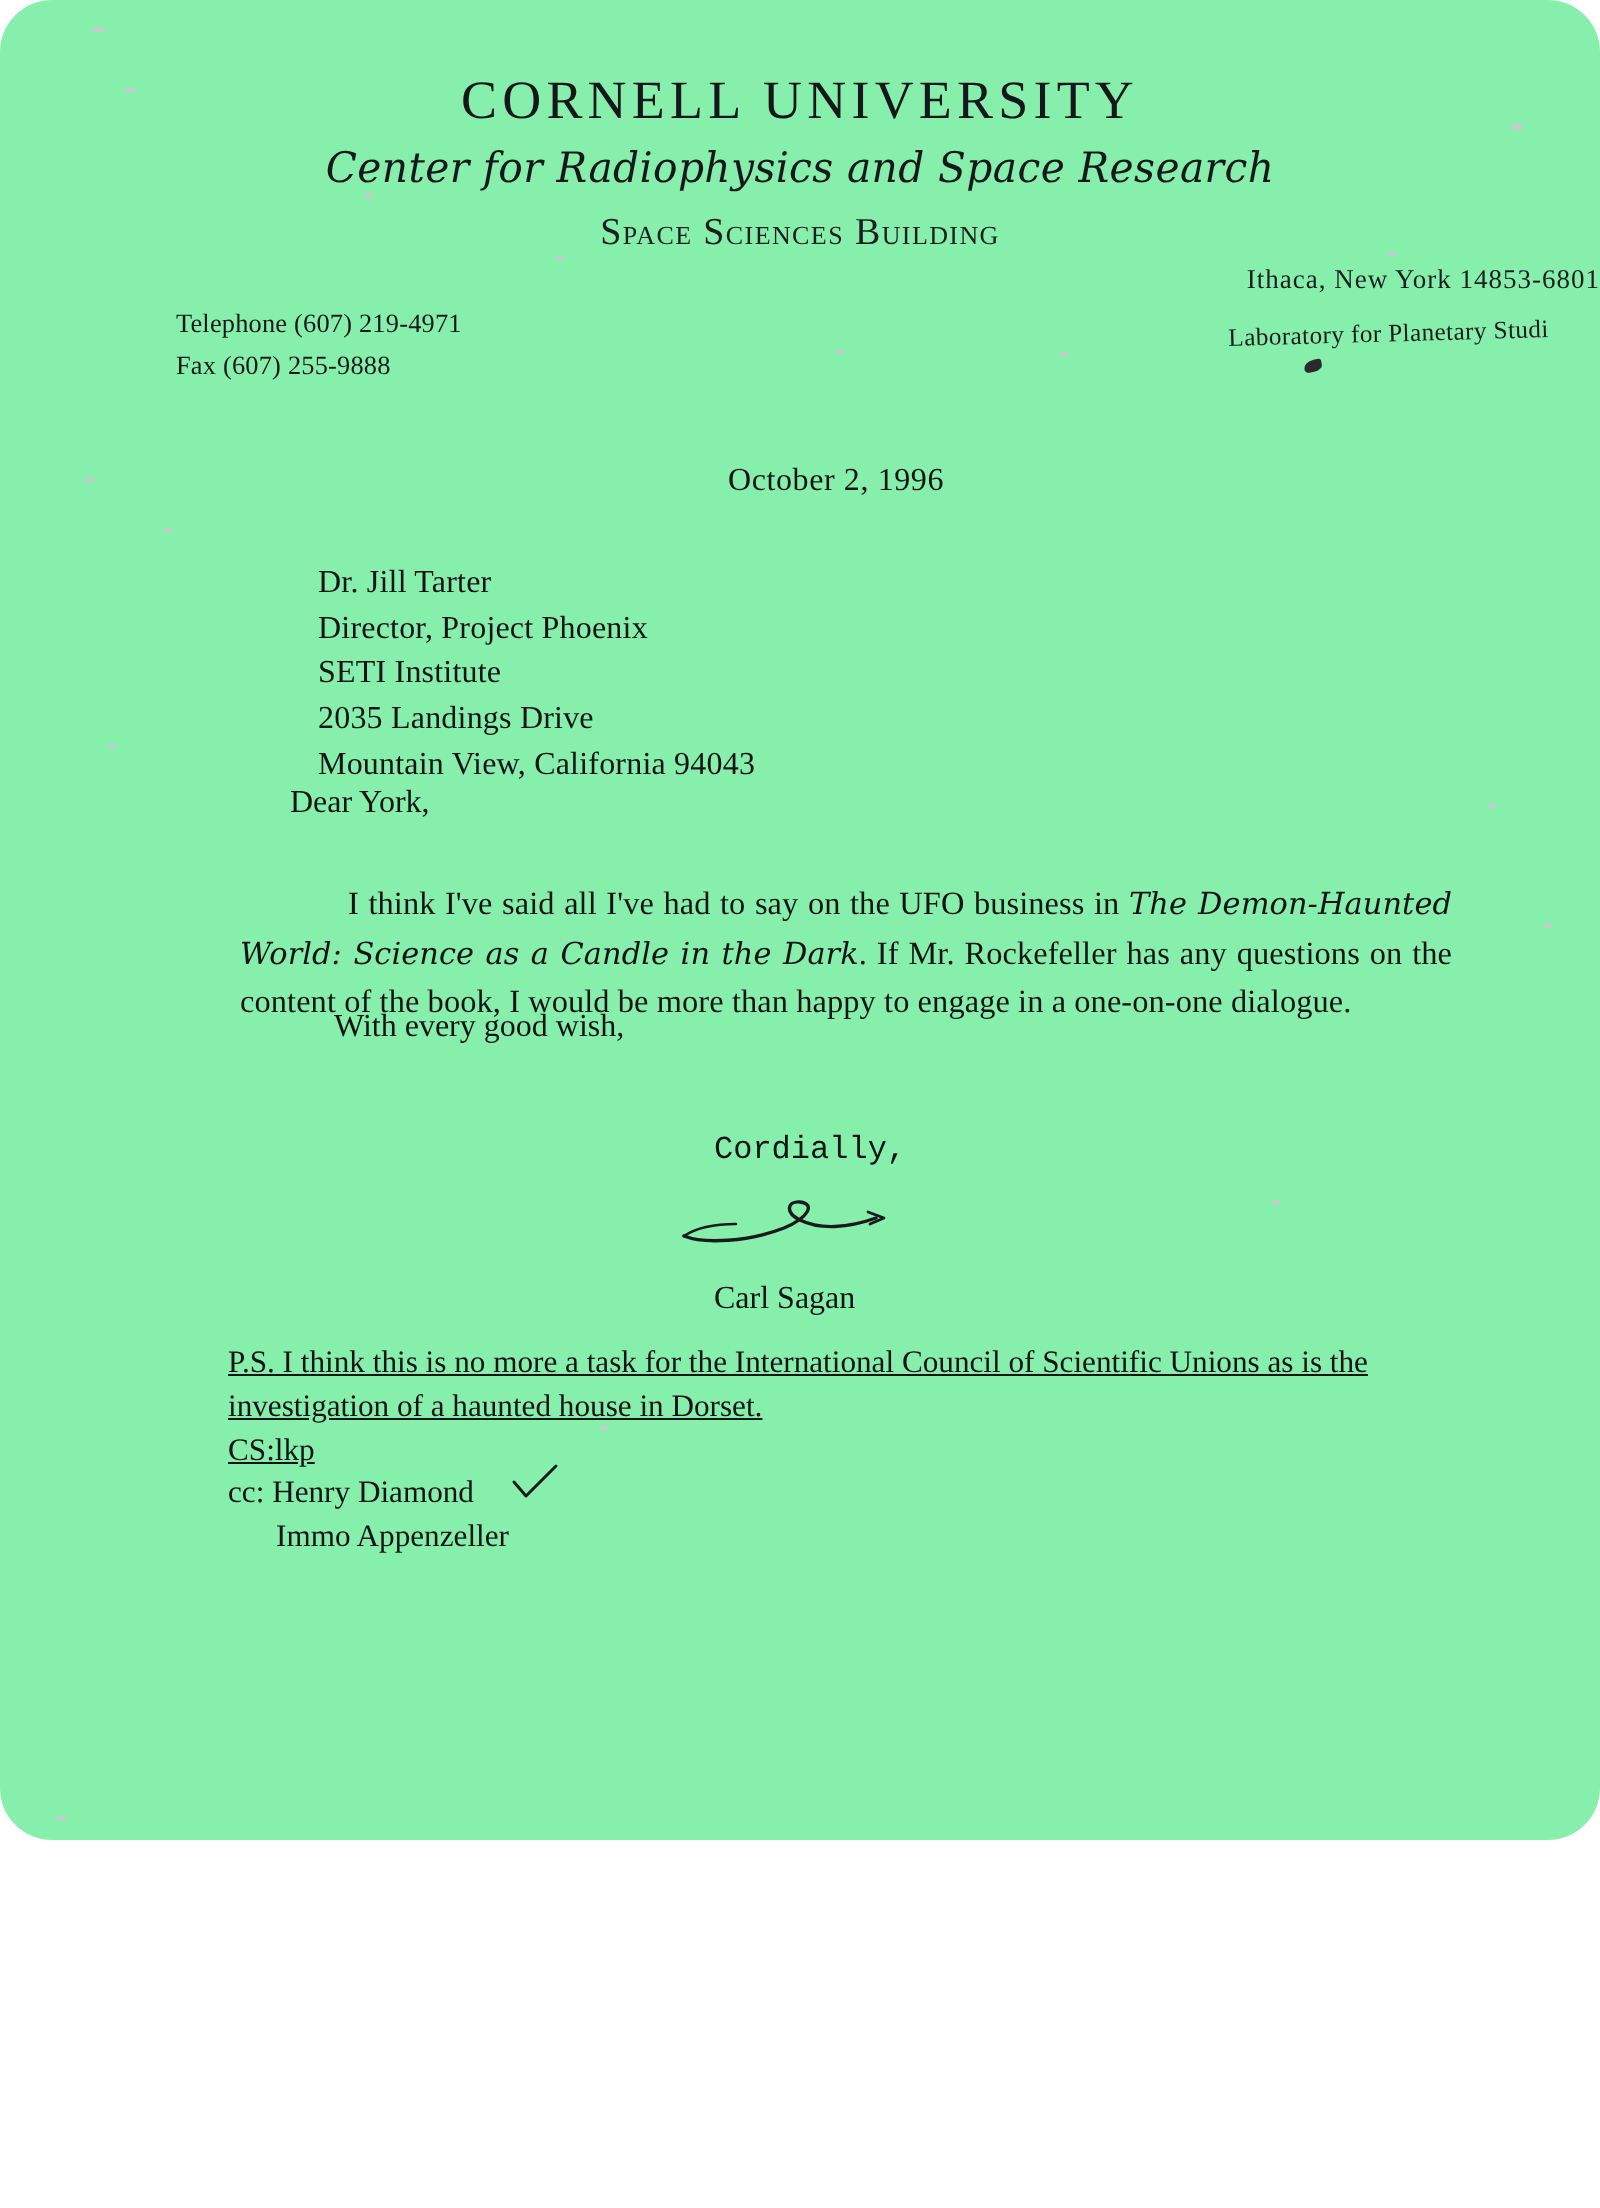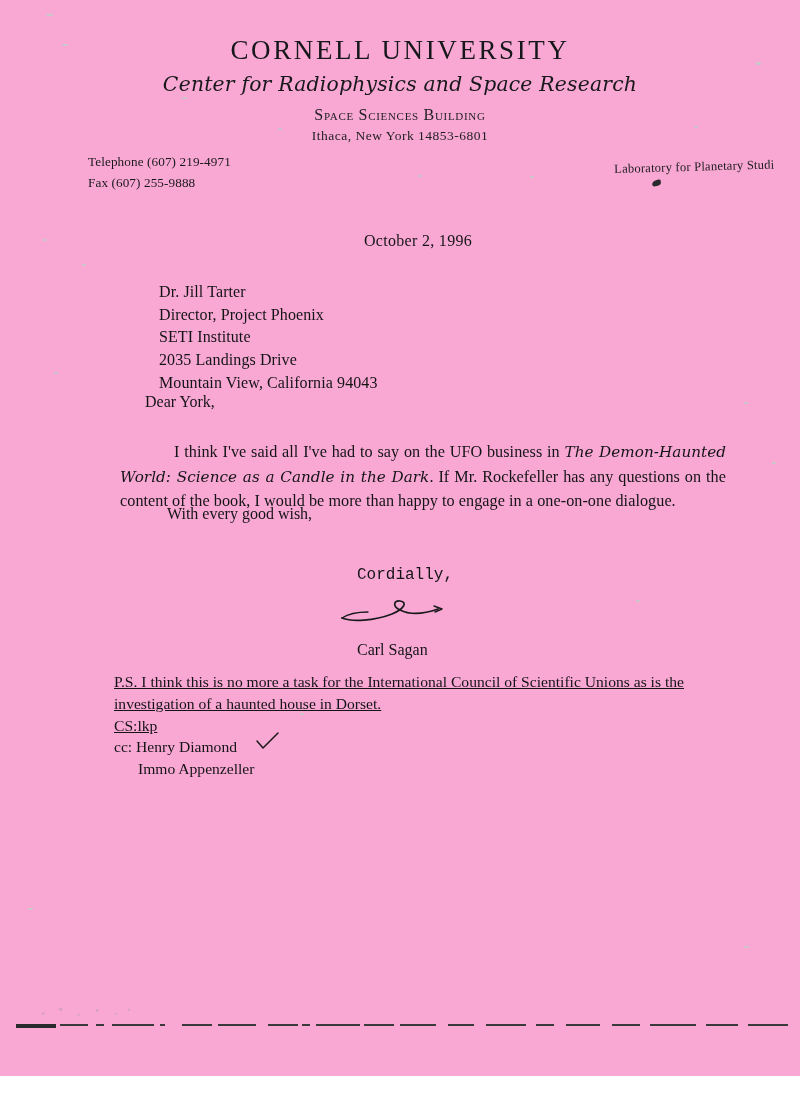--- a/index.html
+++ b/index.html
@@ -3,25 +3,26 @@
 <meta charset="utf-8">
 <style>
   html, body {
     margin: 0;
     padding: 0;
     background: #ffffff;
   }
   .page {
     position: relative;
     width: 800px;
-    height: 1076px;
-    background: #f9a8d4;
+    height: 920px;
+    background: #86efac;
     overflow: hidden;
     font-family: "Liberation Serif", serif;
     color: #1b1b1b;
+    border-radius: 26px;
     -webkit-font-smoothing: antialiased;
   }
 
   
   .letterhead {
     position: absolute;
     top: 36px;
     left: 0;
     width: 800px;
     text-align: center;
@@ -36,31 +37,32 @@
   .lh-center {
     font-family: "DejaVu Serif", serif;
     font-style: italic;
     font-size: 21px;
     letter-spacing: 0.2px;
     margin-top: 8px;
     color: #17181b;
     transform: scaleX(0.97);
   }
   .lh-building {
-    font-size: 16px;
+    font-size: 19px;
     font-variant: small-caps;
     letter-spacing: 0.7px;
     margin-top: 10px;
     color: #1d1e20;
   }
   .lh-city {
     font-size: 13.5px;
     letter-spacing: 0.5px;
     margin-top: 4px;
     color: #1d1e20;
+    text-align: right;
   }
 
   
   .contact {
     position: absolute;
     left: 88px;
     top: 151px;
     font-size: 13.2px;
     line-height: 1.62;
     color: #19191b;

